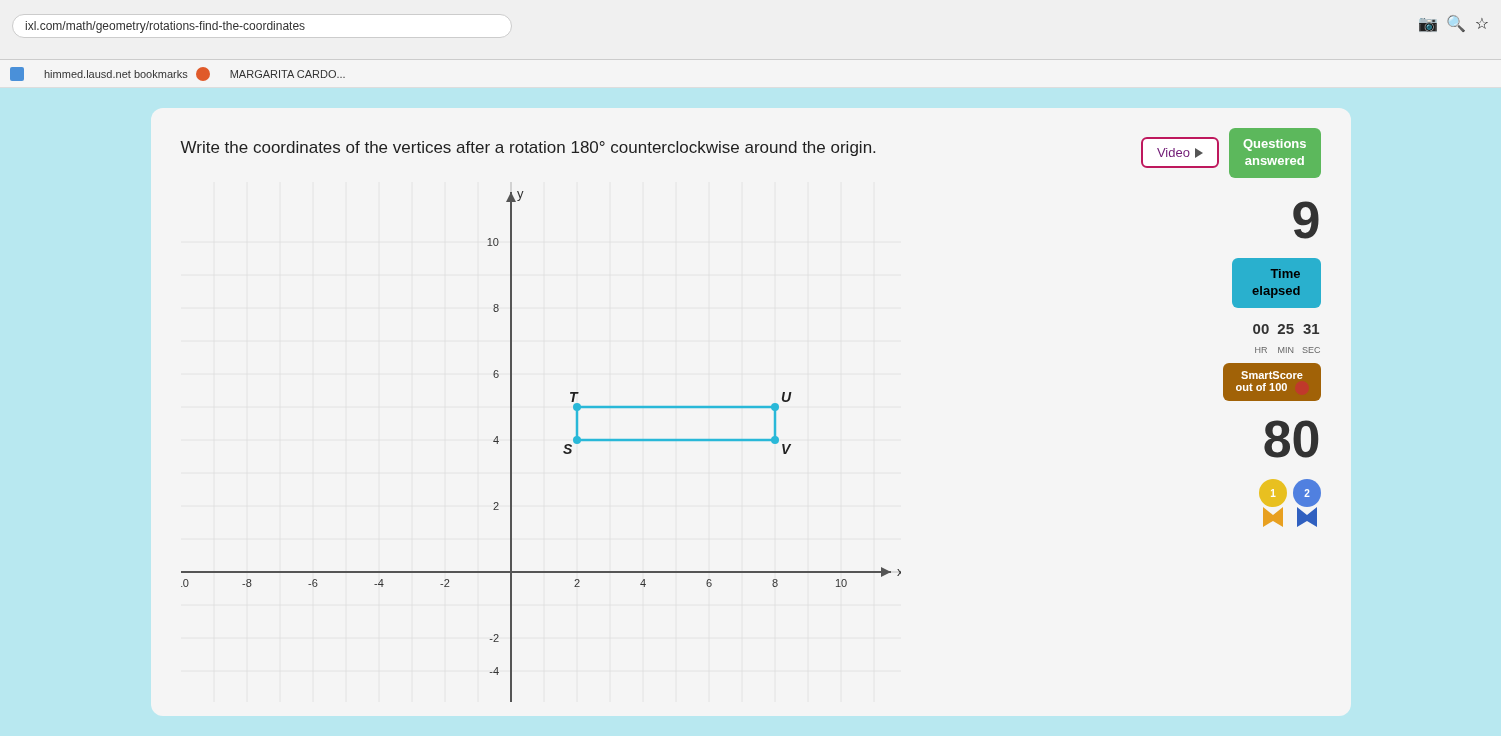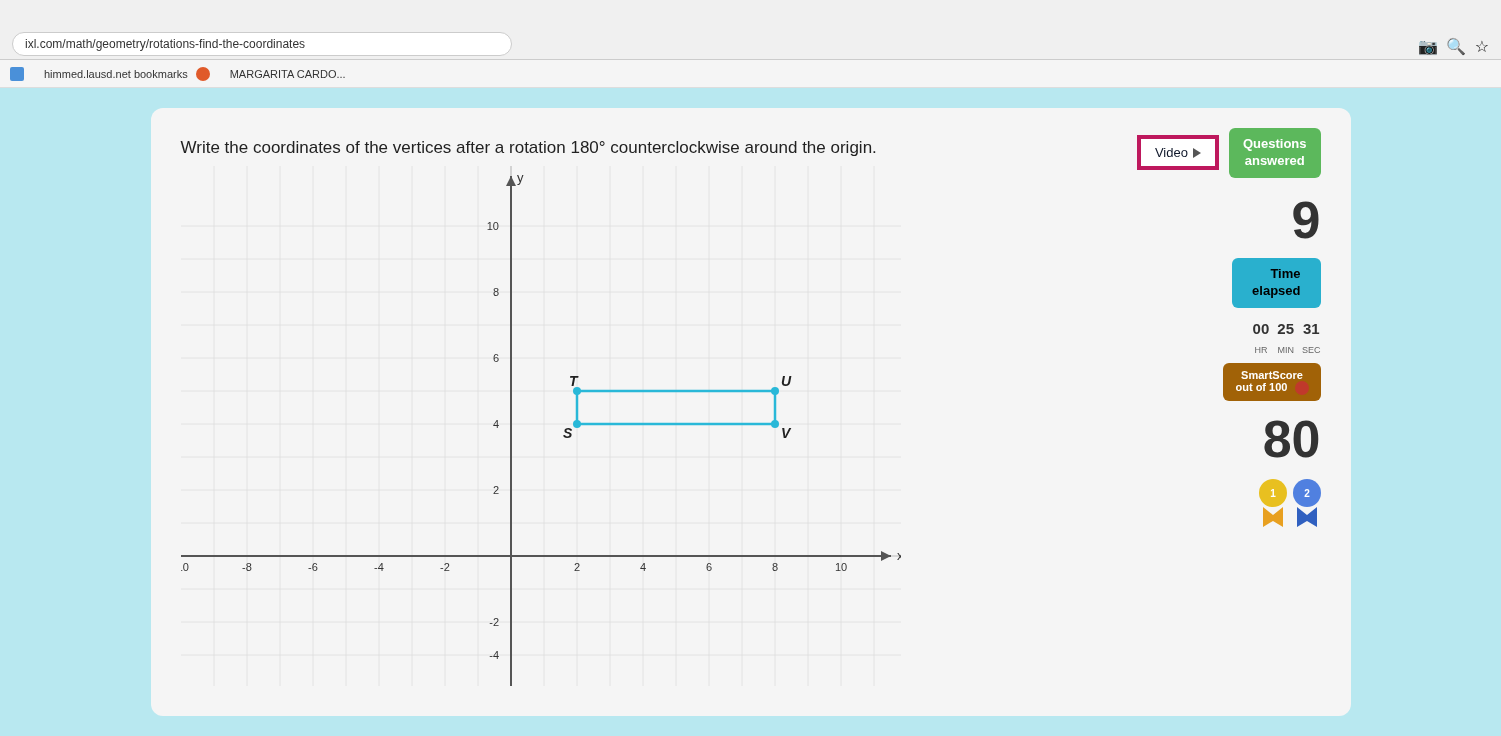--- a/index.html
+++ b/index.html
@@ -10,22 +10,22 @@
       height: 736px;
       overflow: hidden;
       position: relative;
     }
 
     
     .browser-bar {
       background: #f0f0f0;
       height: 60px;
       display: flex;
-      align-items: flex-end;
-      padding: 3px 12px;
+      align-items: flex-start;
+      padding: 14px 12px;
       gap: 7px;
       border-bottom: 1px solid #ccc;
     }
     .url-bar {
       background: white;
       border: 1px solid #ccc;
       border-radius: 12px;
       padding: 4px 12px;
       font-size: 12px;
       color: #333;
@@ -89,25 +89,25 @@
     }
 
     .top-buttons {
       display: flex;
       align-items: center;
       gap: 10px;
     }
 
     .video-btn {
       background: white;
-      border: 4px solid #be185d;
-      border-radius: 0;
+      border: 2px solid #be185d;
+      border-radius: 6px;
       padding: 6px 14px;
       font-size: 13px;
-      color: #0f172a;
+      color: #701a75;
       cursor: pointer;
       display: flex;
       align-items: center;
       gap: 5px;
     }
 
     .questions-btn {
       background: #5cb85c;
       color: white;
       border: none;
@@ -184,21 +184,21 @@
     .ribbon-area {
       display: flex;
       gap: 6px;
       justify-content: flex-end;
     }
 
     
     .question-text {
       font-size: 17px;
       color: #222;
-      margin-bottom: 8px;
+      margin-bottom: 24px;
       max-width: 900px;
     }
 
     
     .graph-container {
       position: relative;
       width: 720px;
       height: 520px;
       margin: 0 auto 0 0;
     }

